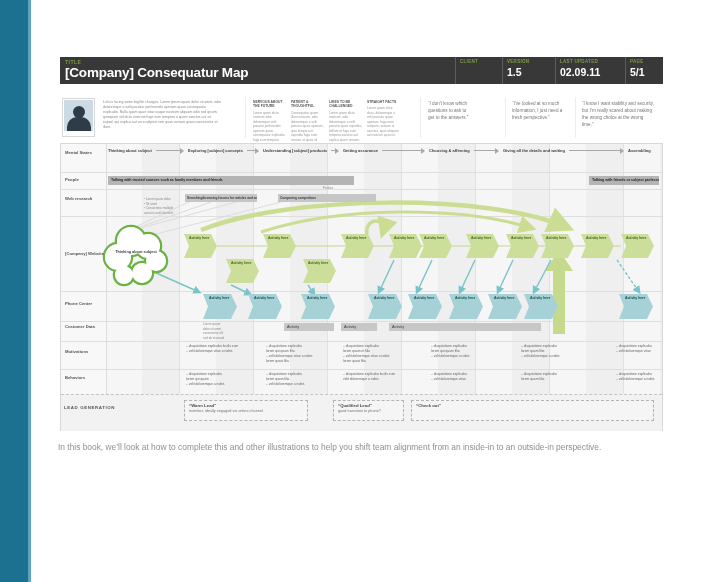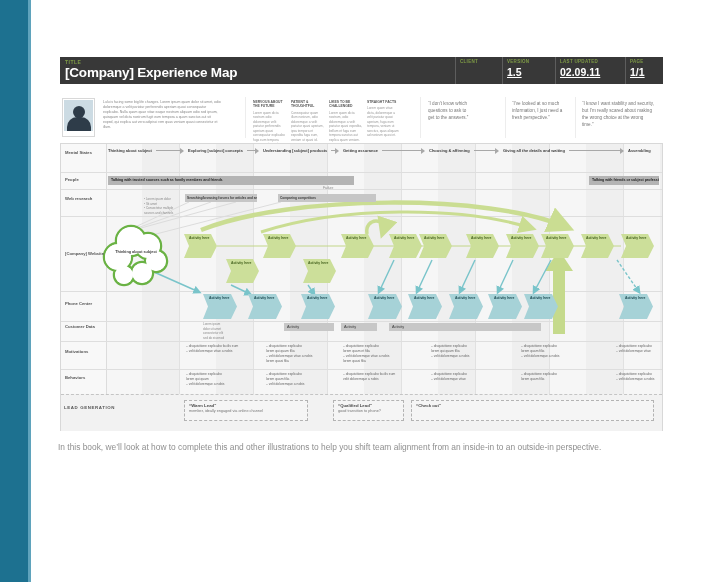--- a/index.html
+++ b/index.html
@@ -9,21 +9,21 @@
   .side-bar{position:absolute;left:0;top:0;width:28px;height:582px;background:#1d7190;}
   .side-bar-edge{position:absolute;left:28px;top:0;width:3px;height:582px;background:#5fa3bc;}
 
   
   .map-header{position:absolute;left:60px;top:57px;width:603px;height:27px;background:#383838;display:flex;}
   .title-block{flex:1;padding:2px 0 0 5px;}
   .title-label{font-size:5px;font-weight:bold;color:#7f9c46;letter-spacing:.5px;}
   .title-text{font-size:13.5px;font-weight:bold;color:#fff;line-height:15px;letter-spacing:-.2px;}
   .meta-cell{border-left:1px solid #5d5d5d;padding:2px 0 0 4px;box-sizing:border-box;}
   .meta-label{display:block;font-size:4.5px;font-weight:bold;color:#7f9c46;letter-spacing:.3px;}
-  .meta-value{display:block;font-size:10.5px;font-weight:bold;color:#fff;margin-top:2px;text-decoration:underline;}
+  .meta-value{display:block;font-size:10.5px;font-weight:bold;color:#fff;margin-top:2px;}
 
   
   .persona{position:absolute;left:60px;top:97px;width:603px;height:44px;}
   .avatar{position:absolute;left:2px;top:1px;width:33px;height:39px;background:#fff;border:1px solid #d8d8d8;box-sizing:border-box;}
   .avatar .photo{position:absolute;left:1px;top:1px;right:1px;height:31px;background:#ccdbe3;overflow:hidden;}
   .avatar .head{position:absolute;left:50%;top:6px;width:12px;height:12px;margin-left:-6px;border-radius:50%;background:#2e3c49;}
   .avatar .shoulders{position:absolute;left:50%;top:17px;width:24px;height:16px;margin-left:-12px;border-radius:10px 10px 0 0;background:#2e3c49;}
   .bio{position:absolute;left:43px;top:3px;width:118px;font-size:3.5px;line-height:1.45;color:#888;}
   .trait{position:absolute;top:3px;width:34px;}
   .trait-head{font-size:3.4px;font-weight:bold;color:#555;line-height:1.3;margin-bottom:2px;}
@@ -84,38 +84,38 @@
 </head>
 <body>
 
 <div id="screen">
   <div class="side-bar"></div>
   <div class="side-bar-edge"></div>
 
   <div class="map-header">
     <div class="title-block">
       <div class="title-label">TITLE</div>
-      <div class="title-text">[Company] Experience Map</div>
+      <div class="title-text">[Company] Consequatur Map</div>
     </div>
     <div style="display:flex">
         <div class="meta-cell" style="width: 47px;">
           <span class="meta-label">CLIENT</span>
           <span class="meta-value"></span>
         </div>
         <div class="meta-cell" style="width: 53px;">
           <span class="meta-label">VERSION</span>
           <span class="meta-value">1.5</span>
         </div>
         <div class="meta-cell" style="width: 70px;">
           <span class="meta-label">LAST UPDATED</span>
           <span class="meta-value">02.09.11</span>
         </div>
         <div class="meta-cell" style="width: 38px;">
           <span class="meta-label">PAGE</span>
-          <span class="meta-value">1/1</span>
+          <span class="meta-value">5/1</span>
         </div>
       </div>
   </div>
 
   <div class="persona">
     <div class="avatar">
       <div class="photo">
         <div class="head"></div>
         <div class="shoulders"></div>
       </div>

